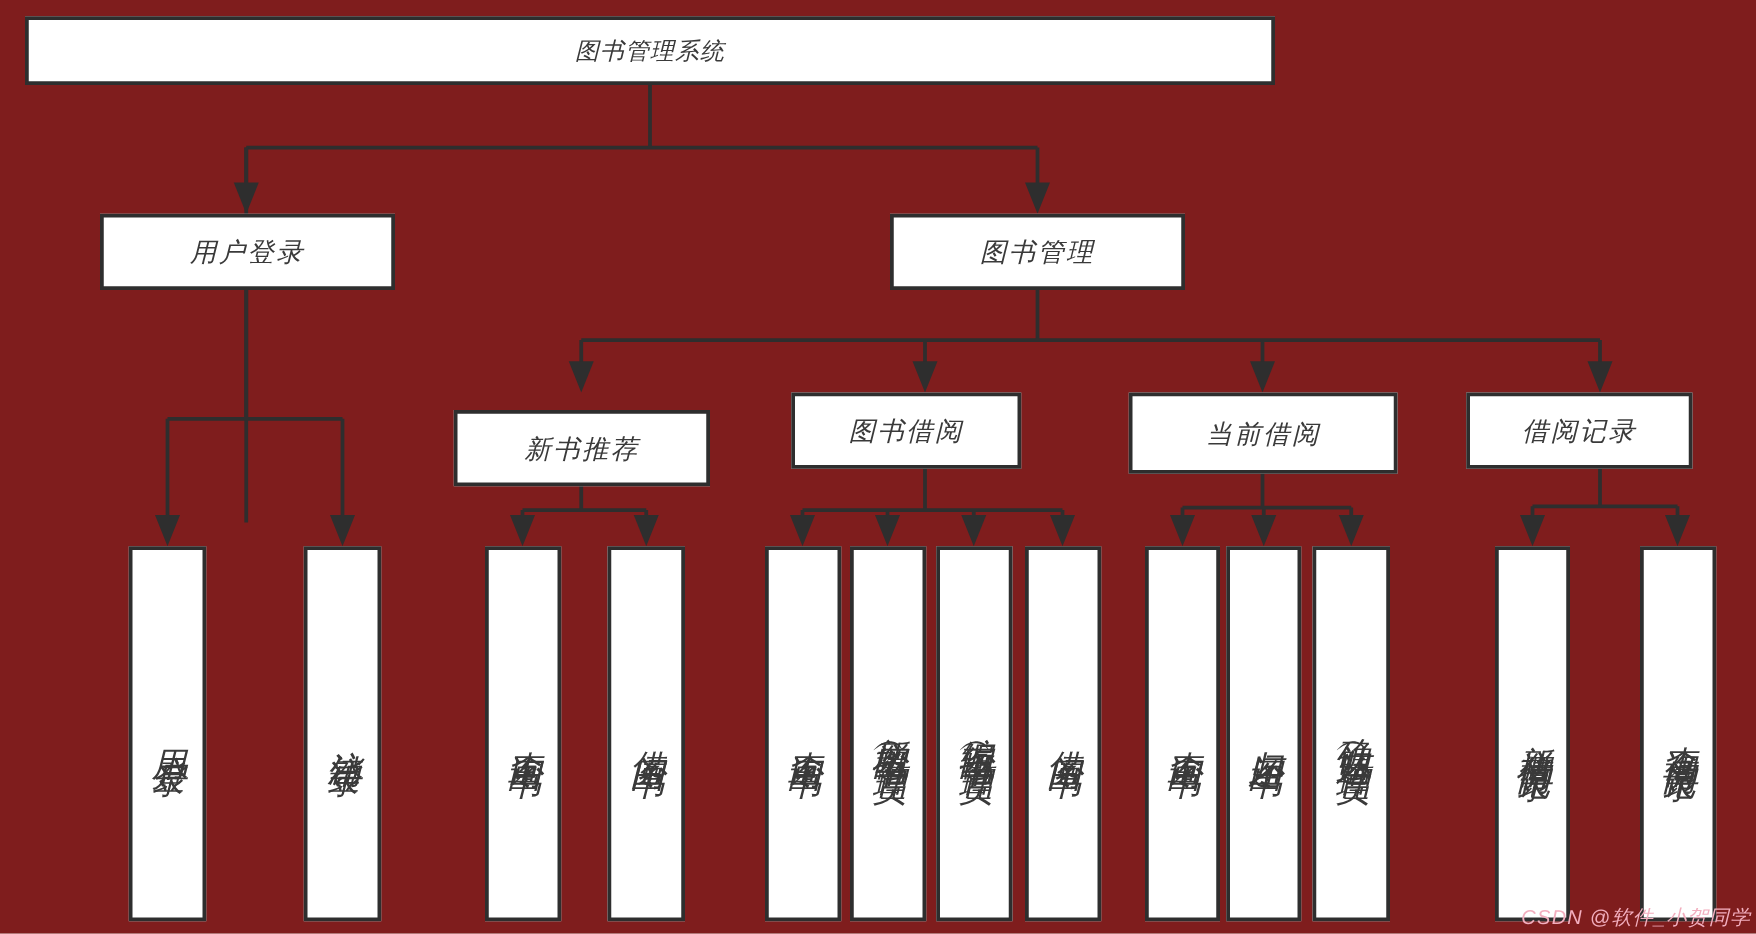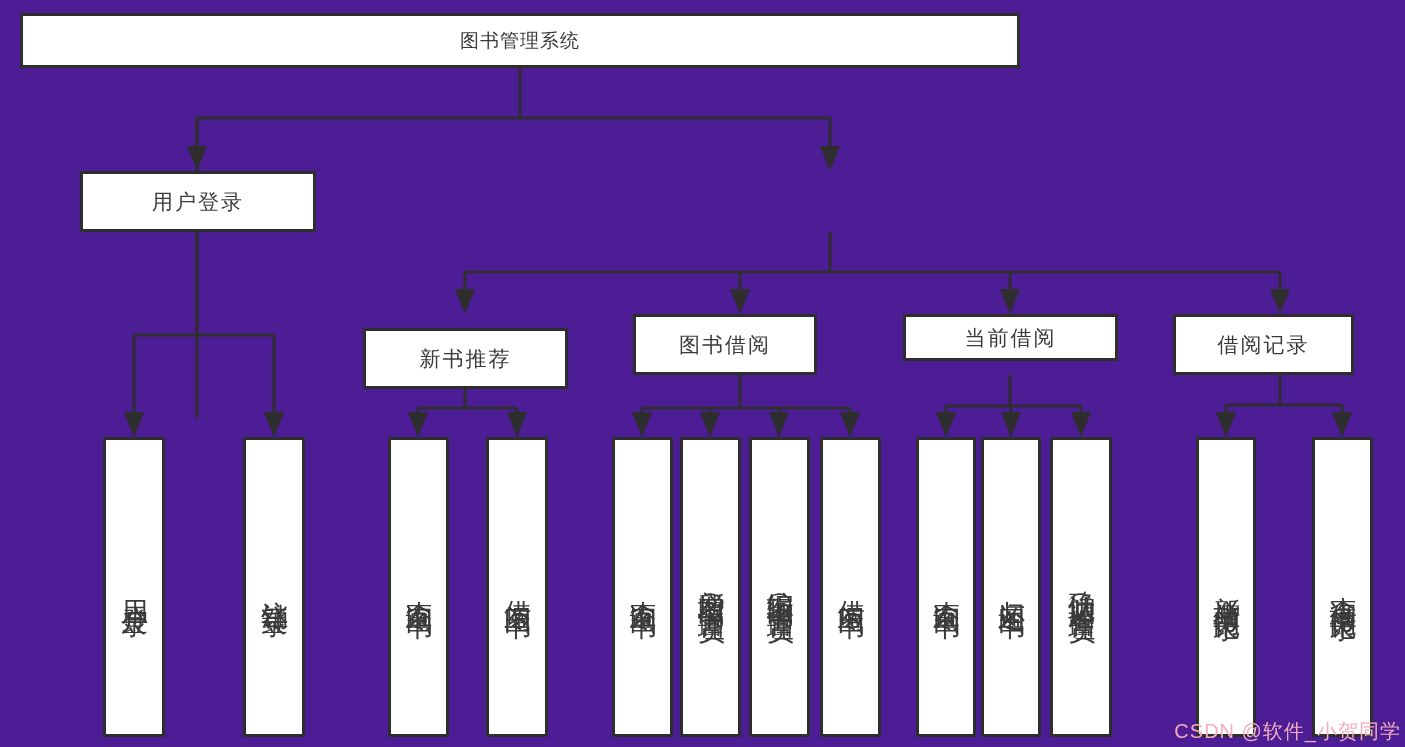--- a/index.html
+++ b/index.html
@@ -1,22 +1,23 @@
 <!DOCTYPE html>
 <html><head>
 <meta charset="utf-8">
 <style>
   html, body { margin: 0; padding: 0; background: #ffffff; }
   .stage {
     position: relative;
     width: 1405px;
     height: 747px;
-    background: #4c1d95;
+    background: #7f1d1d;
     font-family: "Liberation Sans", sans-serif;
     overflow: hidden;
+    font-style: italic;
   }
   svg.wires {
     position: absolute;
     left: 0; top: 0;
     width: 1405px; height: 747px;
     z-index: 1;
   }
   .node {
     position: absolute;
     box-sizing: border-box;
@@ -36,21 +37,21 @@
     text-orientation: mixed;
     font-size: 27px;
     letter-spacing: 4px;
     line-height: 1.1;
   }
   .watermark {
     position: absolute;
     right: 4px;
     bottom: 2px;
     z-index: 5;
-    font-size: 20px;
+    font-size: 16px;
     color: #f2aebe;
     letter-spacing: 1px;
     white-space: nowrap;
   }
 </style>
 </head>
 <body>
 
 <div class="stage">
 
@@ -96,28 +97,31 @@
     </g>
   </svg>
 
   <div class="node h root" style="left:20px;top:13px;width:1000px;height:55px">
     <span>图书管理系统</span>
   </div>
 
   <div class="node h" style="left:80px;top:171px;width:236px;height:61px">
     <span>用户登录</span>
   </div>
+  <div class="node h" style="left:712px;top:171px;width:236px;height:61px">
+    <span>图书管理</span>
+  </div>
 
   <div class="node h" style="left:363px;top:328px;width:205px;height:61px">
     <span>新书推荐</span>
   </div>
   <div class="node h" style="left:633px;top:314px;width:184px;height:61px">
     <span>图书借阅</span>
   </div>
-  <div class="node h" style="left:903px;top:314px;width:215px;height:47px">
+  <div class="node h" style="left:903px;top:314px;width:215px;height:65px">
     <span>当前借阅</span>
   </div>
   <div class="node h" style="left:1173px;top:314px;width:181px;height:61px">
     <span>借阅记录</span>
   </div>
 
   <div class="node v" style="left:103px;top:437px;width:62px;height:300px">
     <span>用户登录</span>
   </div>
   <div class="node v" style="left:243px;top:437px;width:62px;height:300px">

